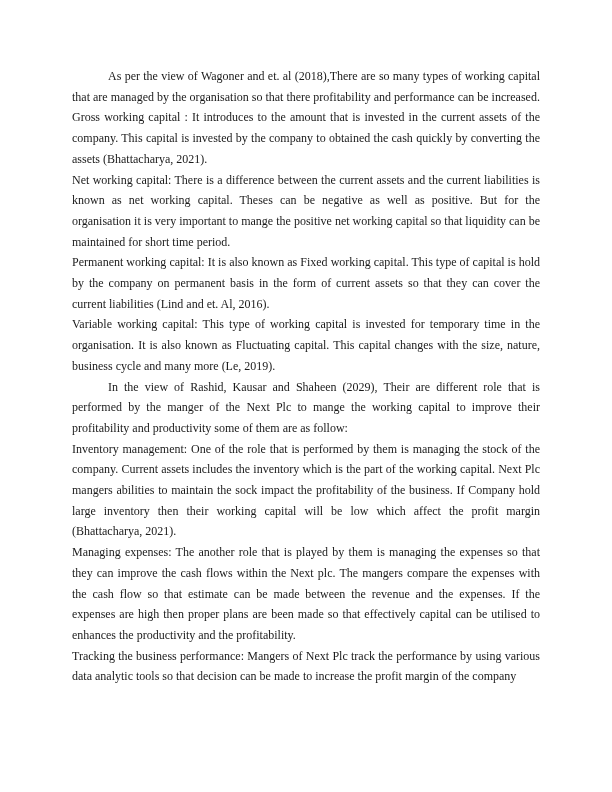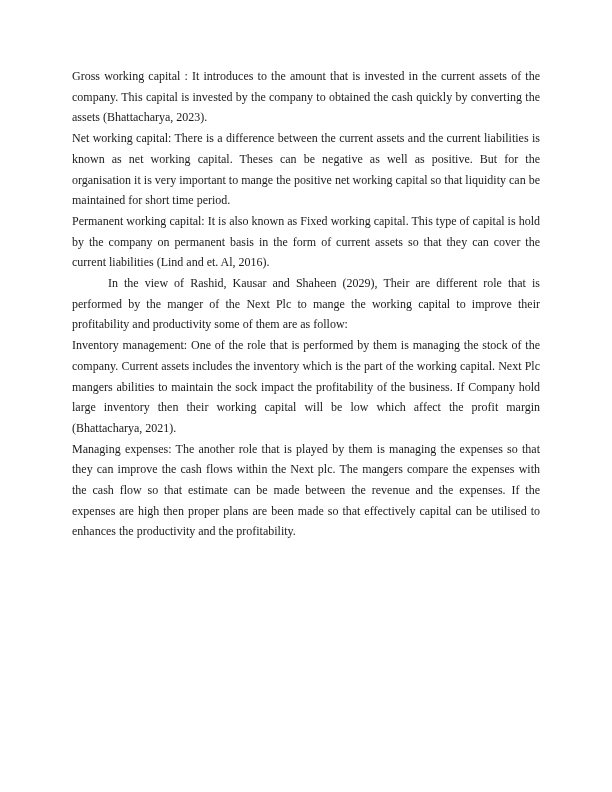--- a/index.html
+++ b/index.html
@@ -9,19 +9,22 @@
     font-family: "Liberation Serif", serif; font-size: 12px; color: #1a1a1a;
     line-height: 20.7px; text-align: justify;
   }
   .page p { margin: 0; }
   .page p.indent { text-indent: 36px; }
 </style>
 </head>
 <body>
 
 <div class="page">
-  <p>Gross working capital : It introduces to the amount that is invested in the current assets of the company.  This capital is invested by the company to obtained the cash quickly by converting the assets (Bhattacharya, 2023).</p>
+  <p class="indent">As per the view of Wagoner and et. al  (2018),There are so many types of working capital that are managed by the organisation so that there profitability and performance can be increased.</p>
+  <p>Gross working capital : It introduces to the amount that is invested in the current assets of the company.  This capital is invested by the company to obtained the cash quickly by converting the assets (Bhattacharya, 2021).</p>
   <p>Net working capital:  There is a difference between the current assets and the current liabilities is known as net working capital. Theses can be negative as well as positive. But for the organisation it is very important to mange the positive net working capital so that liquidity can be maintained for short time period.</p>
   <p>Permanent working capital: It is also known as Fixed working capital.  This type of capital is hold by the company on permanent basis in the form of current assets so that they can cover the current liabilities (Lind and et. Al, 2016).</p>
+  <p>Variable working capital: This type of working capital is invested for temporary time in the organisation. It is also known as Fluctuating capital. This capital changes with the size, nature, business cycle and many more (Le, 2019).</p>
   <p class="indent">In the view of Rashid, Kausar and Shaheen (2029), Their are different role that is performed by the manger of the Next Plc to mange the working capital to improve their profitability and productivity some of them are as follow:</p>
   <p>Inventory management: One of the role that is performed by them is  managing the stock of the company. Current assets includes the inventory which is the part of the working capital.  Next Plc mangers abilities to maintain the sock impact the profitability of the business.  If Company hold large inventory then their working capital will be low which affect the profit margin (Bhattacharya, 2021).</p>
   <p>Managing expenses: The another role that is played by them is managing the expenses so that they can improve the cash flows within the Next plc. The mangers compare the expenses with the cash flow so that estimate can be made between the revenue and the expenses. If the expenses are high then proper plans are been made so that effectively capital can be utilised to enhances the productivity and the profitability.</p>
+  <p>Tracking the business performance: Mangers of Next Plc track the performance by using various data analytic tools so that decision can be made to increase the profit margin of the company</p>
 </div>
 
 </body></html>

